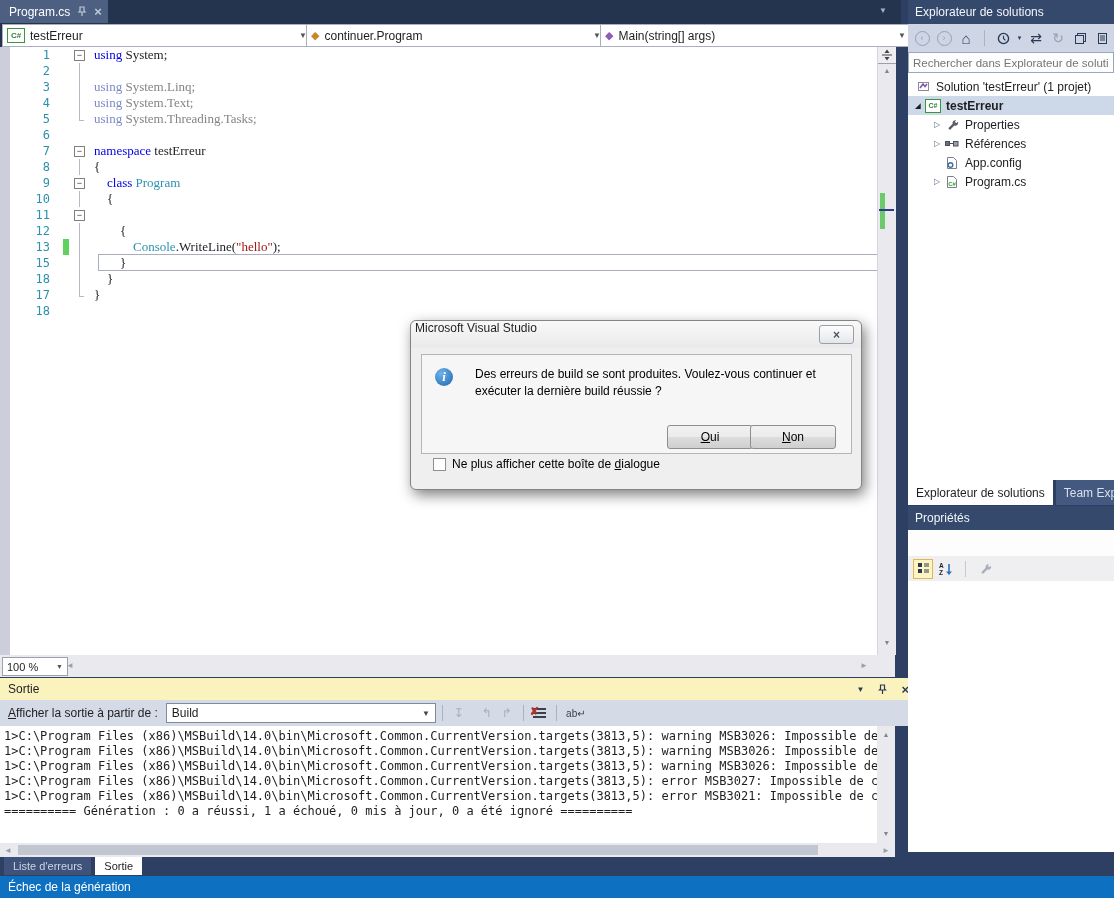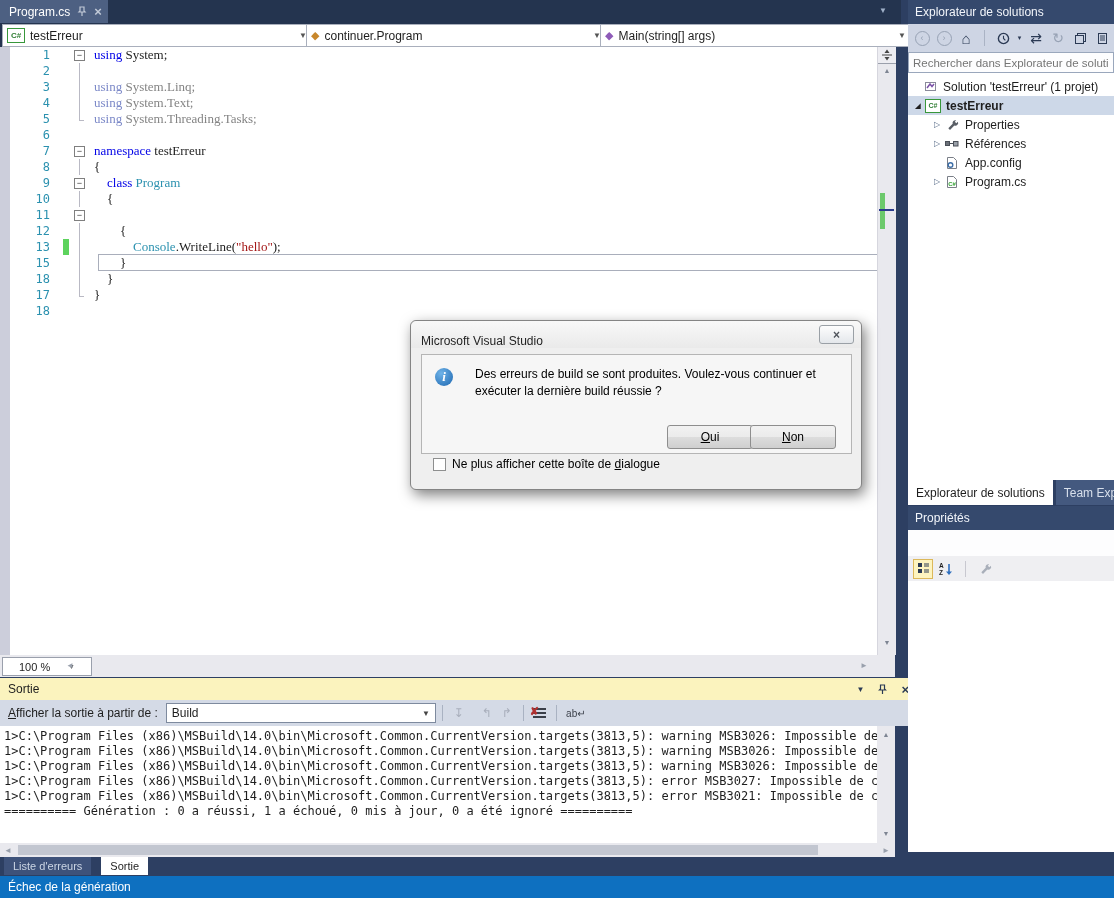--- a/index.html
+++ b/index.html
@@ -50,21 +50,21 @@
   .split-handle{position:absolute;left:0;top:0;width:18px;height:16px;background:#EDEDF2;
                 border-bottom:1px solid #9BA0AC;display:flex;align-items:center;justify-content:center}
   .sb-arrow{position:absolute;left:0;width:18px;text-align:center;color:#7E8593;font-size:7px}
   .mark-green{position:absolute;left:2px;top:146px;width:5px;height:36px;background:#6CC96C}
   .mark-blue{position:absolute;left:1px;top:162px;width:15px;height:2px;background:#2B3A8C}
 
   
   .editor-bottom{left:0;top:655px;width:895px;height:22px;background:#E9E9EE}
   .zoombox{position:absolute;left:2px;top:2px;width:56px;height:17px;background:#fff;
            border:1px solid #9AA0AC;font-size:11px;color:#1E1E1E;display:flex;align-items:center;
-           padding:0 16px;gap:6px}
+           padding:0 4px;gap:6px}
   .zoombox .dd{margin-left:auto;font-size:7px;color:#555}
   .hs-arrow{position:absolute;top:6px;color:#99A0AC;font-size:8px}
 
   
   .out-title{left:0;top:678px;width:901px;height:22px;background:#FBF3BE;color:#1E1E1E;
              font-size:12px;display:flex;align-items:center;padding:0 8px}
   .out-title .winbtns{margin-left:auto;display:flex;gap:14px;color:#2A3A55;align-items:center}
   .out-toolbar{left:0;top:700px;width:901px;height:26px;background:#D4DAE6;display:flex;
                align-items:center;font-size:12px;color:#1E1E1E;padding-left:8px}
   .out-combo{width:258px;height:18px;background:#fff;border:1px solid #7E8A9E;margin-left:8px;
@@ -78,21 +78,21 @@
   .clear-ico .lines{position:absolute;left:3px;top:3px;width:13px;height:10px;
      background:repeating-linear-gradient(#3A3F49 0 2px,transparent 2px 4px)}
   .clear-ico .x{position:absolute;left:0;top:0;color:#B03030;font-size:11px;font-weight:bold}
   .out-text{left:0;top:726px;width:877px;height:117px;background:#fff;overflow:hidden;
             padding:3px 0 0 4px;box-sizing:border-box}
   .out-line{font-family:"DejaVu Sans Mono",monospace;font-size:12px;line-height:15px;
             white-space:pre;color:#1E1E1E}
   .out-vscroll{left:877px;top:726px;width:18px;height:117px;background:#E9E9EE}
   .out-hscroll{left:0;top:843px;width:895px;height:14px;background:#E9E9EE}
   .out-hthumb{position:absolute;left:18px;top:2px;width:800px;height:10px;background:#C2C6D0}
-  .out-tabs{left:0;top:857px;width:901px;height:18px;display:flex;gap:10px;padding-left:4px}
+  .out-tabs{left:0;top:857px;width:901px;height:18px;display:flex;gap:4px;padding-left:4px}
   .btab{height:18px;font-size:11px;display:flex;align-items:center;padding:0 9px}
   .btab.inactive{background:#3E527A;color:#CBD5E4}
   .btab.active{background:#fff;color:#1E1E1E}
 
   
   .se-title{left:908px;top:0;width:206px;height:24px;background:#35496D;color:#F2F5FA;
             font-size:12px;display:flex;align-items:center;padding:0 7px}
   .se-toolbar{left:908px;top:24px;width:206px;height:28px;background:#CED5E4;display:flex;
               align-items:center;padding-left:4px;gap:2px}
   .se-ico{width:20px;height:20px;display:flex;align-items:center;justify-content:center;
@@ -125,21 +125,21 @@
   .pt-ico.sel{background:#FDF4BF;border:1px solid #DCB85A;box-sizing:border-box}
   .prop-body{left:908px;top:581px;width:206px;height:271px;background:#fff}
 
   
   .statusbar{left:0;top:876px;width:1114px;height:22px;background:#0E70C0;color:#fff;
              font-size:12px;display:flex;align-items:center;padding-left:8px;box-sizing:border-box}
 
   
   .dlg{left:410px;top:320px;width:452px;height:170px;background:#EFEFEF;border:1px solid #848484;
        border-radius:6px;box-shadow:3px 5px 14px rgba(0,0,0,.5);box-sizing:border-box}
-  .dlg-title{height:27px;display:flex;align-items:flex-end;padding-left:10px;font-size:12px;color:#1E1E1E;
+  .dlg-title{height:27px;display:flex;align-items:flex-start;padding-left:4px;font-size:12px;color:#1E1E1E;
        background:linear-gradient(#F8F8F8,#EAEAEA);border-radius:6px 6px 0 0;position:relative}
   .dlg-close{position:absolute;right:7px;top:4px;width:33px;height:17px;border:1px solid #9AA0A6;
        border-radius:3px;background:linear-gradient(#FDFDFD,#E4E7EB);display:flex;align-items:center;
        justify-content:center;font-size:12px;font-weight:bold;color:#50555C;line-height:1}
   .dlg-panel{position:absolute;left:10px;top:33px;width:431px;height:100px;background:#F6F6F6;
        border:1px solid #B5B5B5;box-sizing:border-box}
   .info-ico{position:absolute;left:13px;top:13px;width:18px;height:18px;border-radius:50%;
        background:radial-gradient(circle at 35% 30%,#6FB3E8,#1C66B0);color:#fff;
        font-family:"Liberation Serif",serif;font-style:italic;font-weight:bold;font-size:13px;
        display:flex;align-items:center;justify-content:center}
@@ -319,21 +319,21 @@
     <svg width="13" height="13" viewBox="0 0 13 13">
         <rect x="2.5" y="1.5" width="8" height="10" fill="none" stroke="#2B3A54"></rect>
         <path d="M4 4h5M4 6h5M4 8h5" stroke="#2B3A54"></path>
       </svg>
   </span>
 </div>
 <div class="abs se-search">
   <input placeholder="Rechercher dans Explorateur de solutio" style="">
 </div>
 <div class="abs se-tree" id="tree">
-    <div class="trow" style="padding-left: 14px;">
+    <div class="trow" style="padding-left: 7px;">
       <span class="ticon">
         <svg width="13" height="13" viewBox="0 0 13 13">
           <rect x="1.5" y="2.5" width="10" height="8" fill="#fff" stroke="#8A8A9A"></rect>
           <path d="M3 8l3-4 2 2.5L10 4" stroke="#7B52A8" stroke-width="1.5" fill="none"></path>
         </svg>
       </span>
       <span>Solution 'testErreur' (1 projet)</span>
     </div>
     <div class="trow sel bold" style="padding-left: 3px;">
       <span class="exp open">◢</span>

